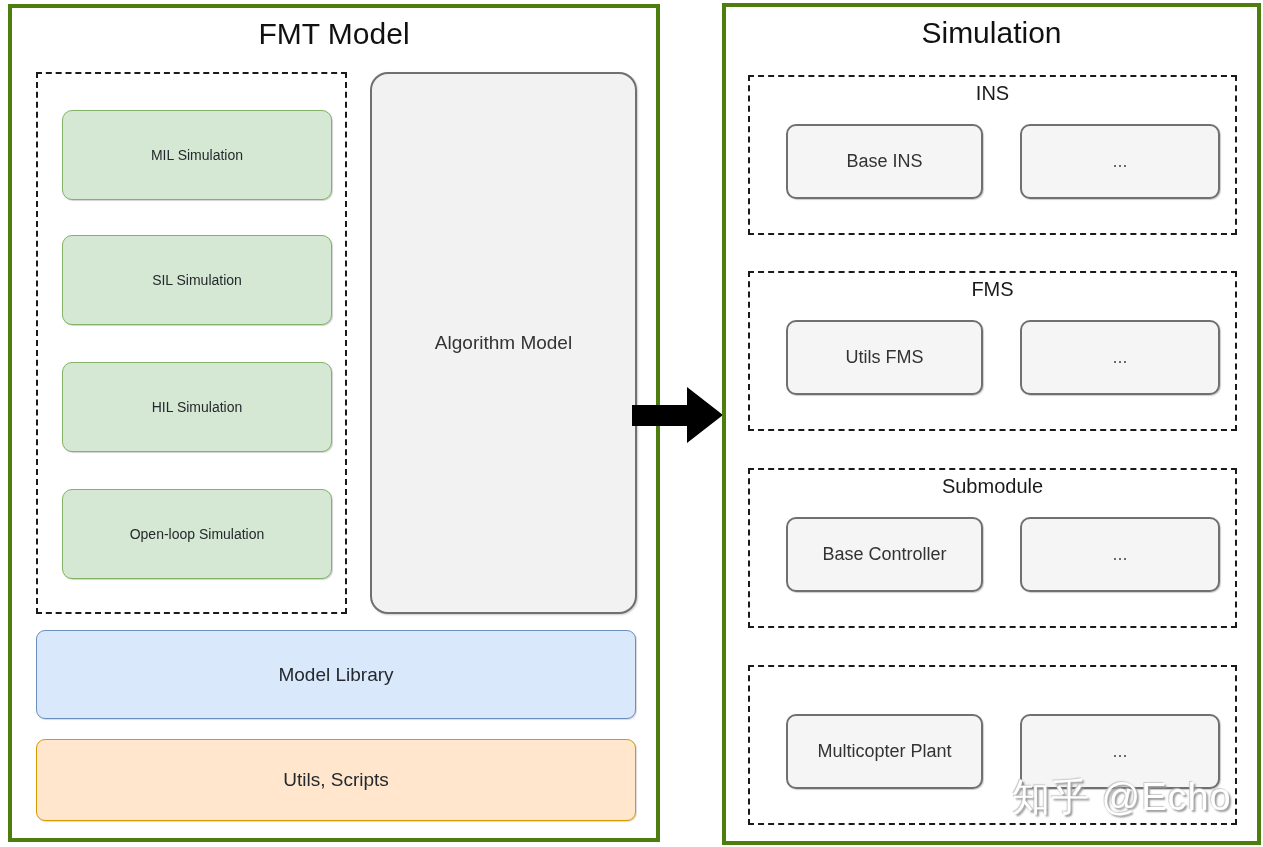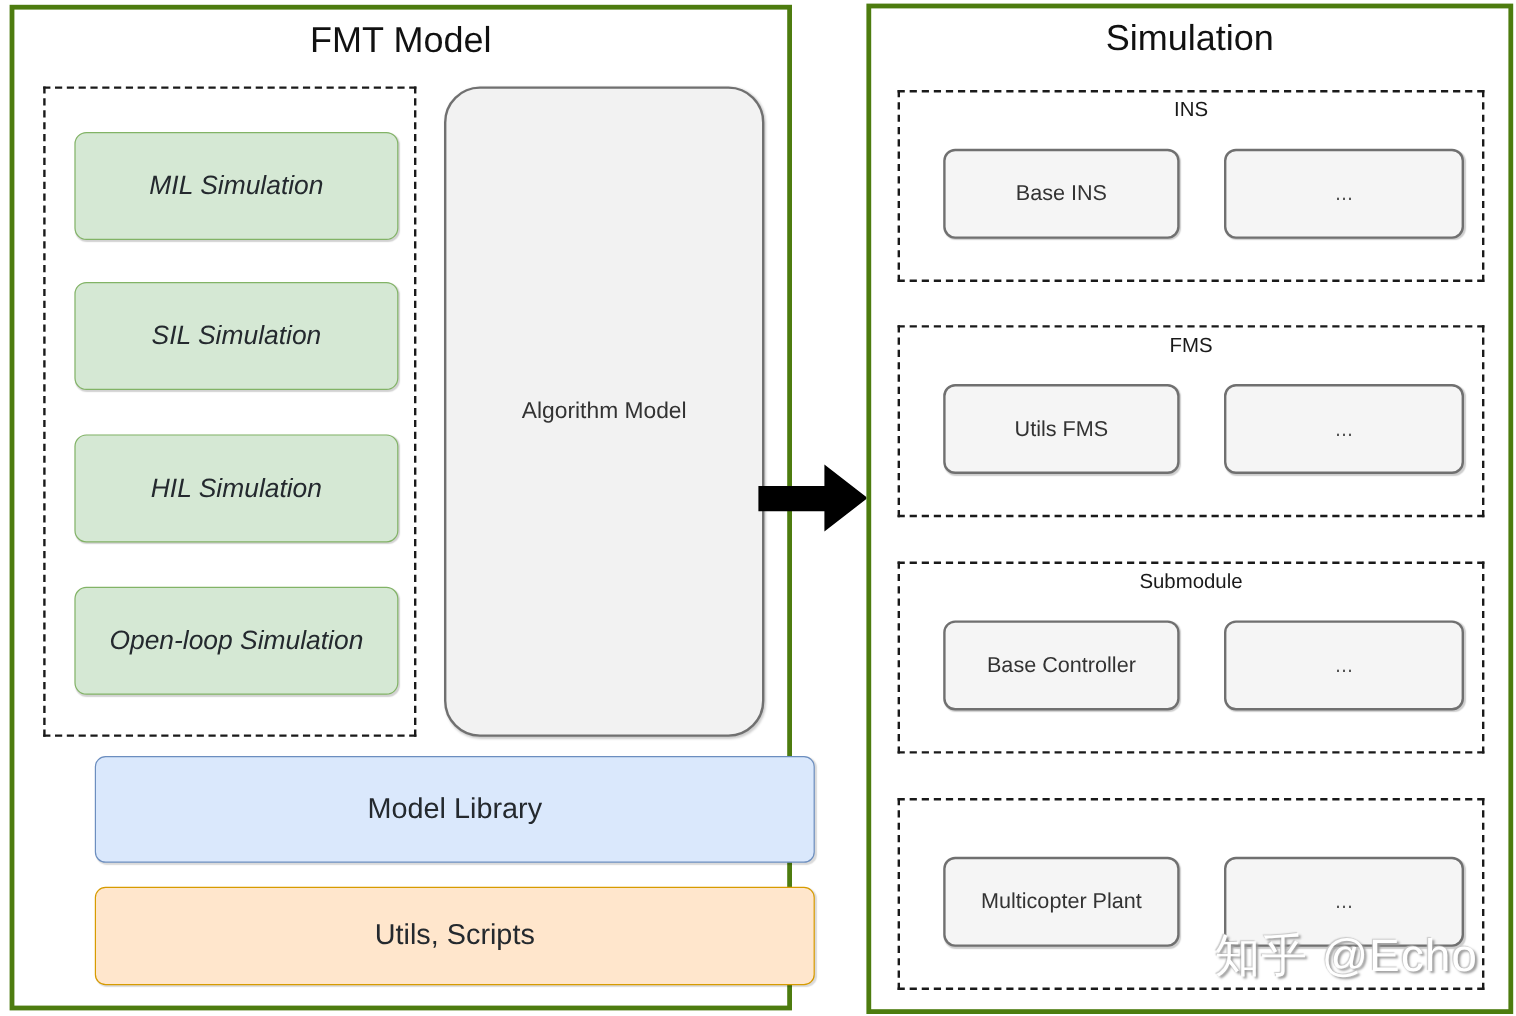--- a/index.html
+++ b/index.html
@@ -17,51 +17,50 @@
     font-size:30px;line-height:36px;color:#111;
   }
   .dashed-group{
     position:absolute;border:2px dashed #1a1a1a;box-sizing:border-box;background:transparent;
   }
   #sim-group{left:24px;top:64px;width:311px;height:542px;}
   .sim-box{
     position:absolute;left:24px;width:270px;height:90px;box-sizing:border-box;
     background:#d5e8d4;border:1.5px solid #82b366;border-radius:10px;
     display:flex;align-items:center;justify-content:center;
-    font-size:22px;color:#24292e;box-shadow:1px 1px 1px rgba(0,0,0,0.18);font-style:italic;
+    font-size:14px;color:#24292e;box-shadow:1px 1px 1px rgba(0,0,0,0.18);
   }
   #sim-box-0{top:36px;}
   #sim-box-1{top:161px;}
   #sim-box-2{top:288px;}
   #sim-box-3{top:415px;}
   #algorithm-box{
     position:absolute;left:358px;top:64px;width:267px;height:542px;box-sizing:border-box;
-    background:#f2f2f2;border:2px solid #707070;border-radius:30px;
+    background:#f2f2f2;border:2px solid #707070;border-radius:18px;
     display:flex;align-items:center;justify-content:center;
     font-size:19px;color:#333;box-shadow:1px 1px 2px rgba(0,0,0,0.2);
   }
   .wide-box{
     position:absolute;left:24px;width:600px;box-sizing:border-box;border-radius:9px;
-    display:flex;align-items:center;justify-content:center;font-size:24px;color:#24292e;
+    display:flex;align-items:center;justify-content:center;font-size:19px;color:#24292e;
     box-shadow:1px 1px 1px rgba(0,0,0,0.15);
-    margin-left:43px;
   }
   #model-library-box{top:622px;height:89px;background:#dae8fc;border:1.5px solid #6c8ebf;}
   #utils-box{top:731px;height:82px;background:#ffe6cc;border:1.5px solid #d79b00;}
   .sub-group{
     position:absolute;left:22px;width:489px;height:160px;box-sizing:border-box;
     border:2px dashed #1a1a1a;
   }
   #sub-group-0{top:68px;}
   #sub-group-1{top:264px;}
   #sub-group-2{top:461px;}
   #sub-group-3{top:658px;}
   .sub-group-label{
     position:absolute;left:0;top:5px;width:100%;text-align:center;
-    font-size:17px;color:#1a1a1a;
+    font-size:20px;color:#1a1a1a;
   }
   .sub-box{
     position:absolute;top:47px;height:75px;box-sizing:border-box;
     background:#f5f5f5;border:2px solid #707070;border-radius:10px;
     display:flex;align-items:center;justify-content:center;
     font-size:18px;color:#333;box-shadow:1px 1px 1px rgba(0,0,0,0.2);
   }
   .sub-box.base{left:36px;width:197px;}
   .sub-box.more{left:270px;width:200px;color:#555;}
   #flow-arrow{position:absolute;left:630px;top:386px;width:95px;height:60px;}

